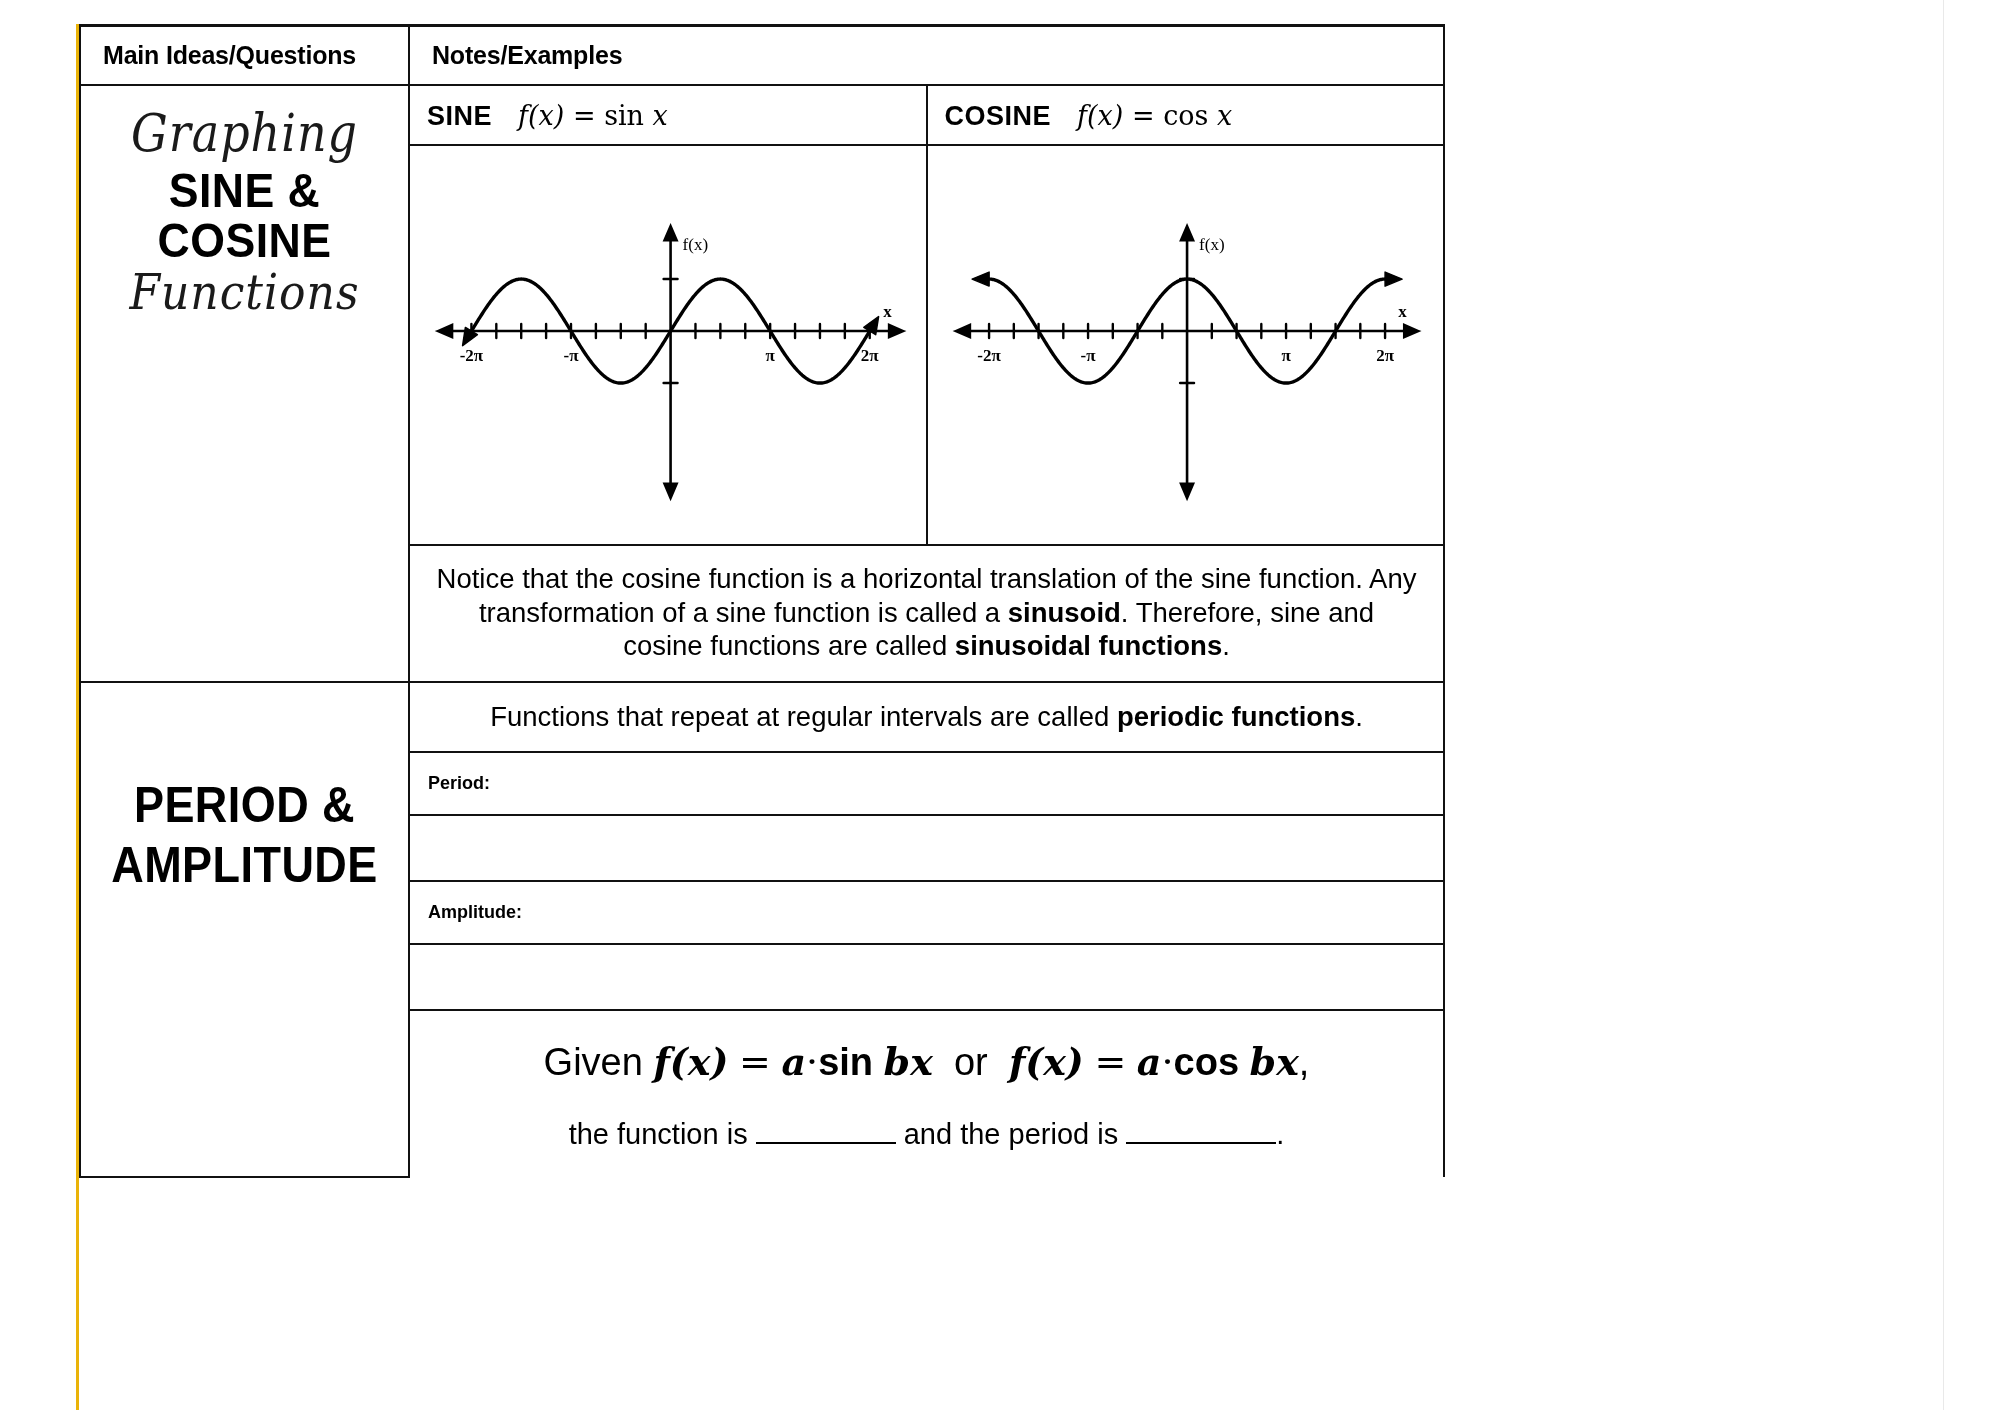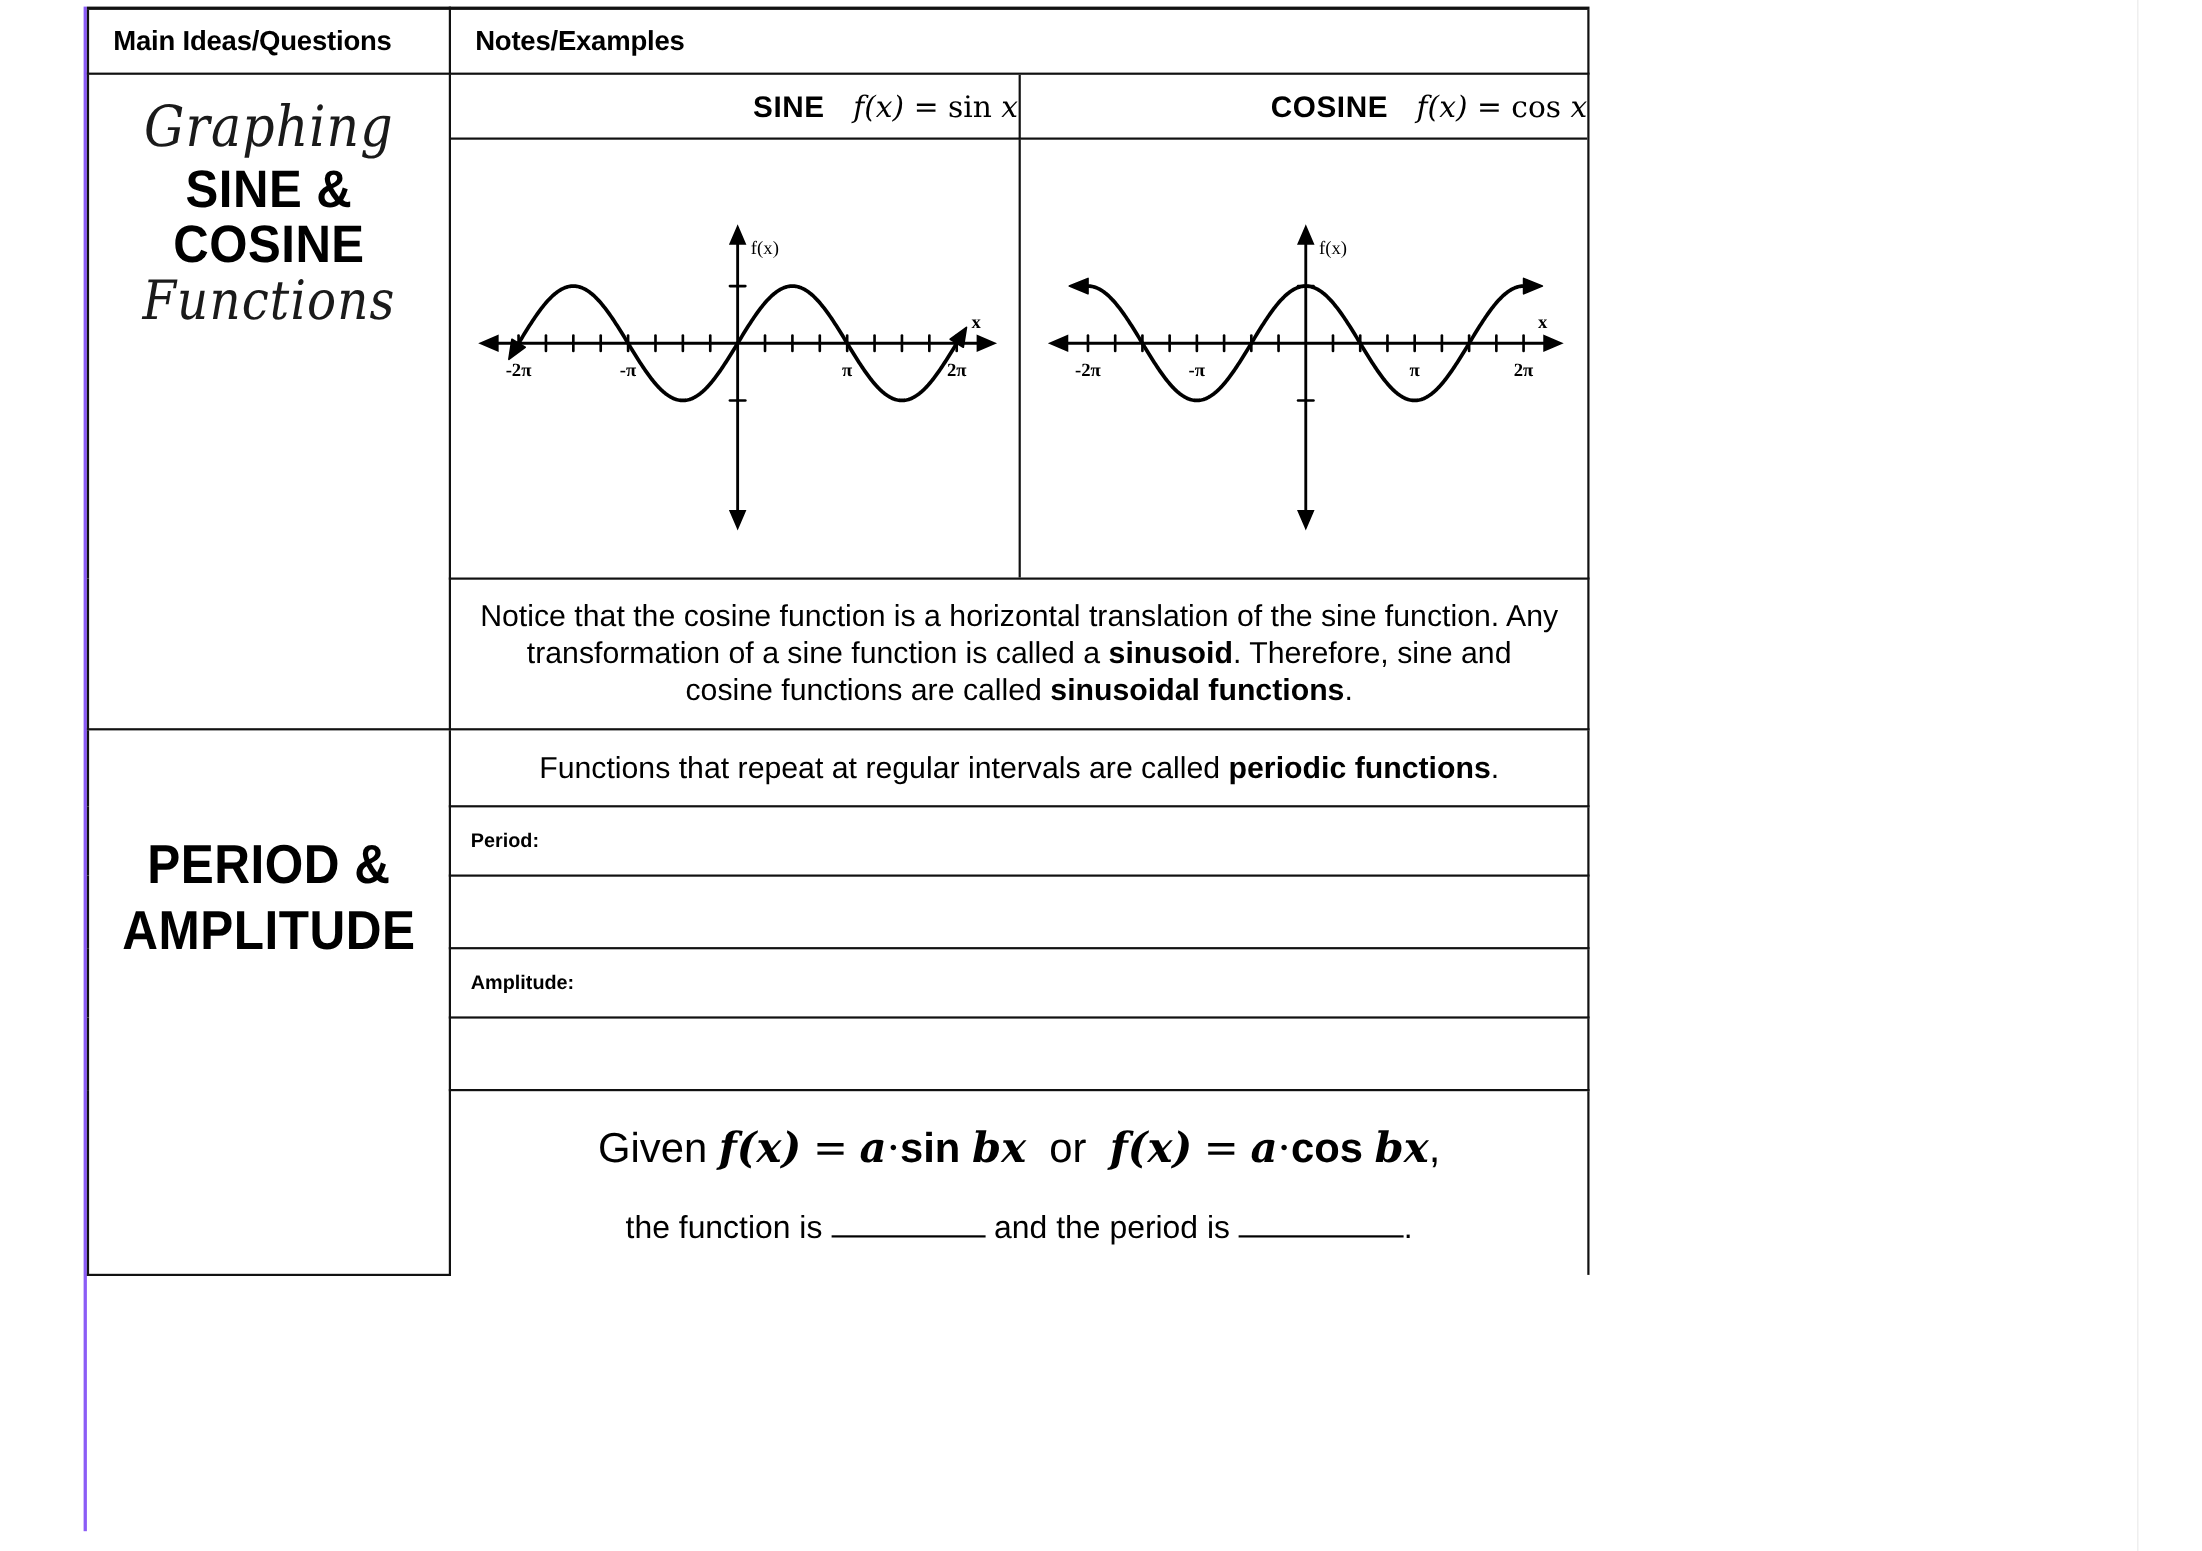--- a/index.html
+++ b/index.html
@@ -9,23 +9,23 @@
     color:#000;
     overflow:hidden;
   }
   .page{position:relative;width:2002px;height:1410px;background:#fff;}
 
   
   .page-edge{position:absolute;top:0;right:0;width:58px;height:1410px;background:#ffffff;
     border-left:1px solid #e9e9e9;}
 
   .sheet{
-    position:absolute;left:76px;top:6px;
+    position:absolute;left:76px;top:24px;
     width:1680px;height:1386px;
-    border-left:3px solid #8b5cf6;
+    border-left:3px solid #eab308;
     box-sizing:border-box;
   }
 
   table.nb{
     border-collapse:collapse;
     width:1360px;
     table-layout:fixed;
     border-top:3px solid #111;
   }
   table.nb td{
@@ -77,22 +77,22 @@
     font-size:50px;
     line-height:1.2;
     letter-spacing:0.5px;
     transform:scaleX(0.9);
     text-align:center;
     padding-top:92px;
   }
 
   
   .fnhdr{
-    text-align:right;
-    padding:14px 0 12px 0;
+    text-align:left;
+    padding:14px 0 12px 17px;
     font-size:27px;
     white-space:nowrap;
   }
   .fnhdr .nm{font-weight:bold;letter-spacing:0.5px;}
   .fnhdr .eq{font-family:"DejaVu Serif", serif;font-size:27px;margin-left:26px;}
   .fnhdr .eq i{font-style:italic;}
   .fnhdr .eq .up{font-style:normal;}
 
   .graphwrap{padding:0;}
   .graphwrap svg{display:block;}

